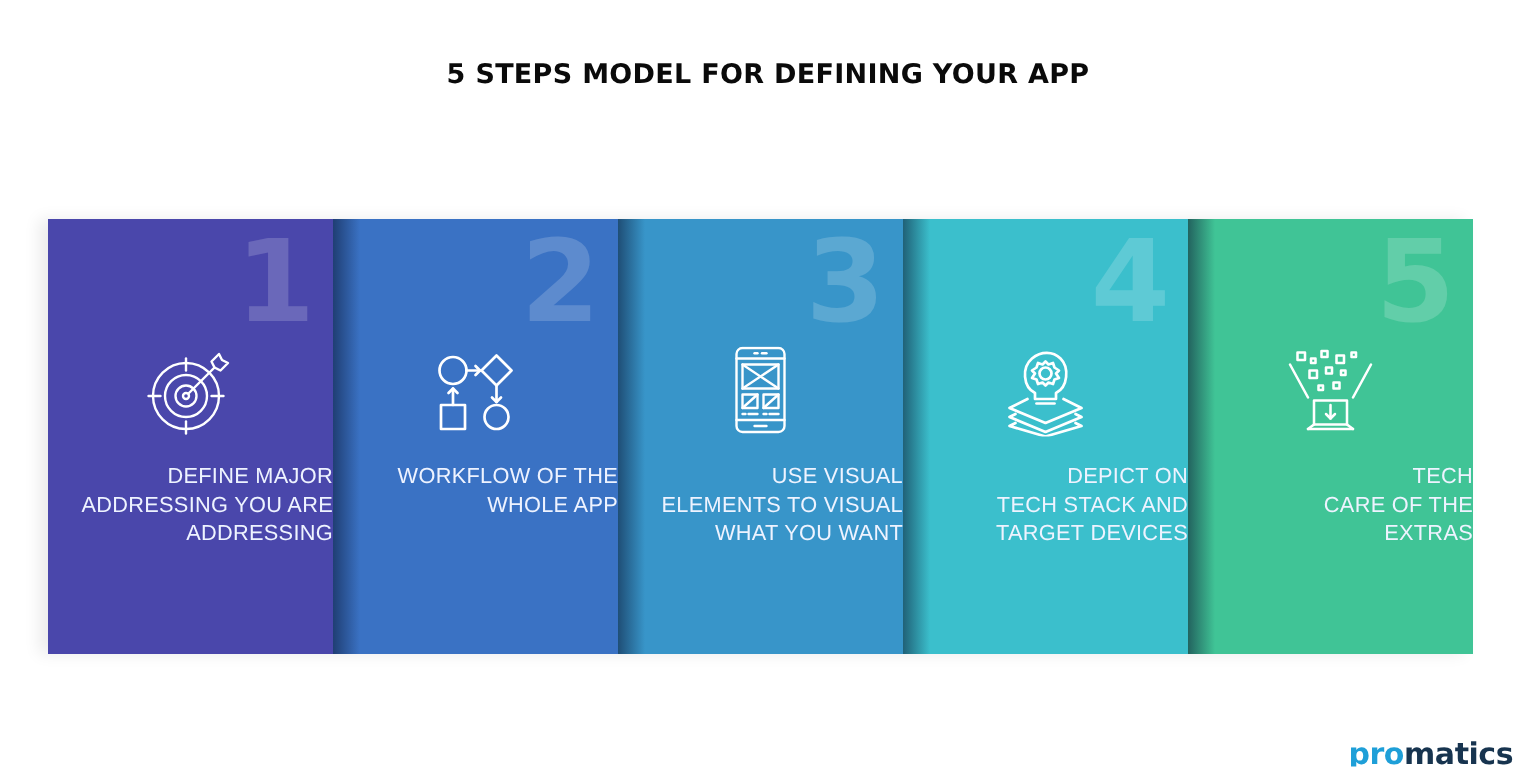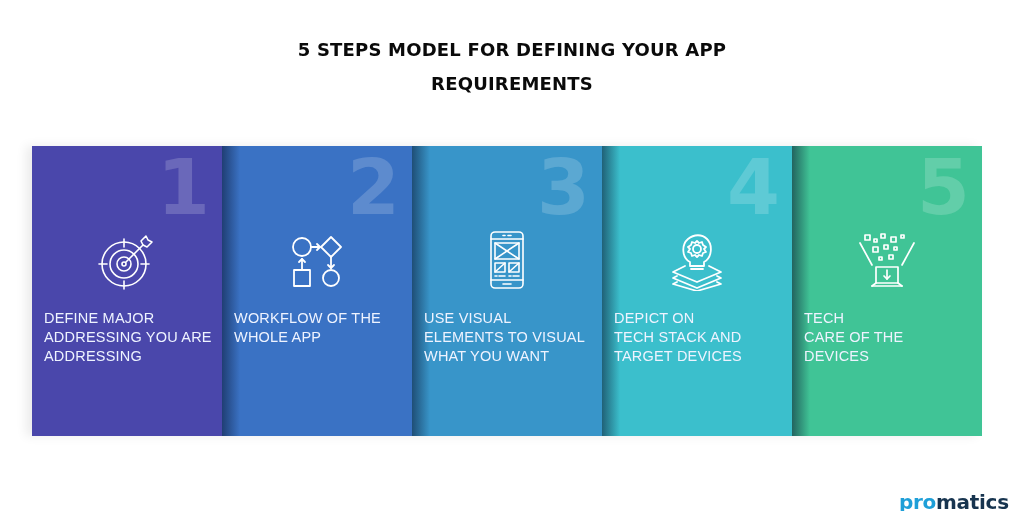--- a/index.html
+++ b/index.html
@@ -28,38 +28,37 @@
     position:absolute; right:12px; top:2px;
     font-family:"DejaVu Sans", sans-serif; font-weight:bold;
     font-size:76px; line-height:80px; color:rgba(255,255,255,0.18);
   }
   .icon {
     position:absolute; left:50%; top:85px; transform:translateX(-50%);
     width:60px; height:60px;
   }
   .icon svg { width:60px; height:60px; display:block; }
   .label {
-    position:absolute; left:0; top:163px; width:190px; text-align:left;
+    position:absolute; left:0; top:163px; width:190px; text-align:right;
     font-family:"Liberation Sans", sans-serif; font-size:14.5px; line-height:19px;
-    color:#eef3ff; letter-spacing:0.2px;padding-left:12px;
+    color:#eef3ff; letter-spacing:0.2px;
   }
   .label span { display:block; }
   .logo {
     position:absolute; left:899px; top:490px;
     font-family:"DejaVu Sans", sans-serif; font-weight:bold; font-size:20px; letter-spacing:-0.3px;
   }
   .logo .pro { color:#1e9fd8; }
   .logo .matics { color:#17344f; }
 </style>
 </head>
 <body>
 
 <div class="title">
   <span>5 STEPS MODEL FOR DEFINING YOUR APP</span>
-  <span>REQUIREMENTS</span>
 </div>
 
 <div class="steps">
 
   <div class="step" style="left:0; background:#4a47ab;">
     <div class="num">1</div>
     <div class="icon">
       <svg viewBox="0 0 60 60" fill="none" stroke="#fff" stroke-width="1.6" stroke-linecap="round" stroke-linejoin="round">
         <circle cx="27" cy="33" r="22"></circle>
         <circle cx="27" cy="33" r="14"></circle>
@@ -172,21 +171,21 @@
         <line x1="15" y1="55" x2="45" y2="55"></line>
         <line x1="19" y1="52" x2="15" y2="55"></line>
         <line x1="41" y1="52" x2="45" y2="55"></line>
         <line x1="30" y1="39" x2="30" y2="48"></line>
         <polyline points="27,45 30,48 33,45"></polyline>
       </svg>
     </div>
     <div class="label">
       <span>TECH</span>
       <span>CARE OF THE</span>
-      <span>DEVICES</span>
+      <span>EXTRAS</span>
     </div>
   </div>
 
 </div>
 
 <div class="logo">
   <span class="pro">pro</span><span class="matics">matics</span>
 </div>
 
 </body></html>

